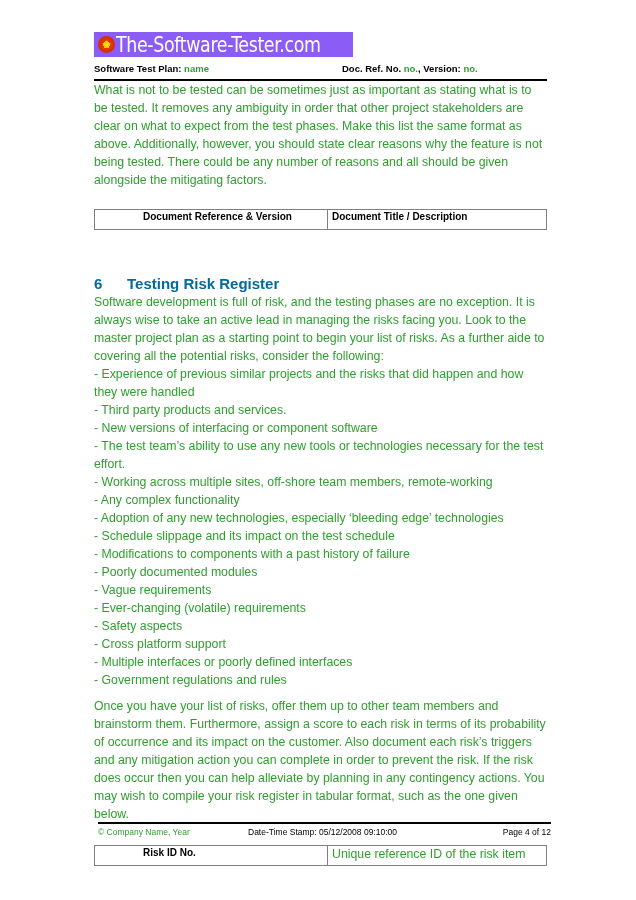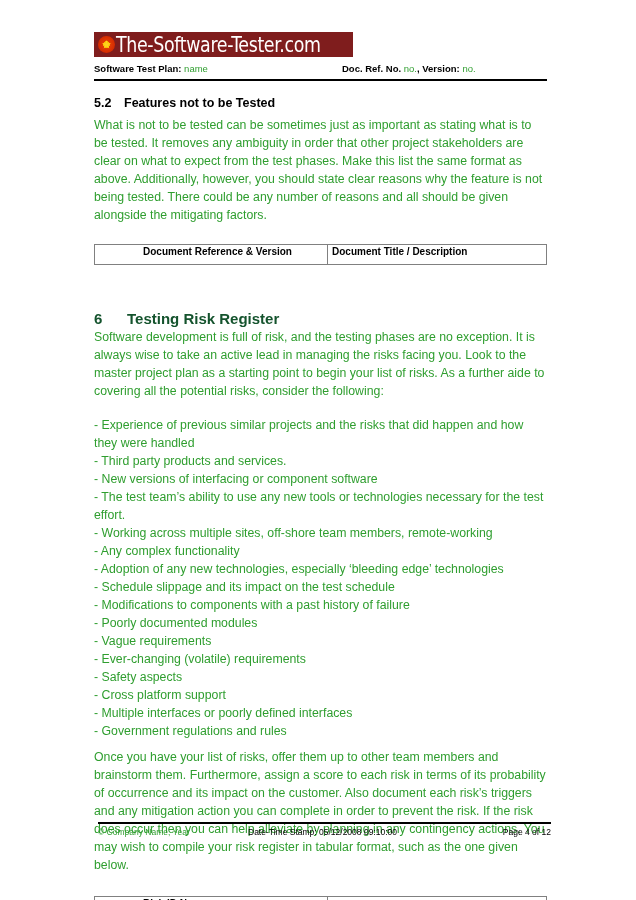--- a/index.html
+++ b/index.html
@@ -28,21 +28,21 @@
     left: 94px;
     top: 0;
     width: 453px;
   }
 
   
   .logo-banner {
     margin-top: 32px;
     display: inline-flex;
     align-items: center;
-    background: #7f1d1d;
+    background: #8b5cf6;
     height: 25px;
     padding: 0 3px 0 4px;
     box-sizing: border-box;
   }
   .logo-mark {
     width: 17px;
     height: 17px;
     border-radius: 50%;
     background: radial-gradient(circle at 50% 50%, #F7C600 0%, #F7C600 26%, #E23C06 30%, #D42B00 70%, #B81F00 100%);
     position: relative;
@@ -86,60 +86,60 @@
     left: 0;
     top: 0;
     white-space: nowrap;
   }
   .doc-header .hdr-right {
     position: absolute;
     left: 248px;
     top: 0;
     white-space: nowrap;
   }
-  .hdr-var { color: #2F9E2F; font-weight: normal; margin-top: 26px; }
+  .hdr-var { color: #2F9E2F; font-weight: bold; margin-top: 26px; }
   .header-rule {
     border-top: 2.2px solid #000000;
     margin-top: 1px;
   }
 
   
   h2.section-heading {
     font-size: 12.5px;
     font-weight: bold;
     color: #000000;
     margin: 14px 0 5px 0;
     line-height: 16px;
   }
   h2.section-heading .num {
     display: inline-block;
     width: 30px;
   }
   h1.section-heading-major {
     font-size: 15px;
     font-weight: bold;
-    color: #14532d;
+    color: #0369a1;
     margin: 44px 0 0 0;
     line-height: 19px;
   }
   h1.section-heading-major .num {
     display: inline-block;
     width: 33px;
   }
 
   
   .body-text {
     color: #2F9E2F;
     font-size: 12.3px;
     line-height: 18px;
     margin: 0;
     white-space: pre-line;
   }
   .para-gap-top { }
-  .para-gap-list { margin-top: 16px; }
+  .para-gap-list { }
   .para-gap-after-list { margin-top: 8px; }
 
   
   table.doc-table {
     border-collapse: collapse;
     width: 453px;
     margin-top: 20px;
     table-layout: fixed;
   }
   table.doc-table td {
@@ -214,21 +214,20 @@
     </div>
 
     
     <div class="doc-header">
       <span class="hdr-left"><span>Software Test Plan:</span> <span class="hdr-var">name</span></span>
       <span class="hdr-right"><span>Doc. Ref. No.</span> <span class="hdr-var">no.</span><span>, Version:</span> <span class="hdr-var">no.</span></span>
     </div>
     <div class="header-rule"></div>
 
     
-    <h2 class="section-heading"><span class="num">5.2</span><span>Features not to be Tested</span></h2>
 
     <p class="body-text">What is not to be tested can be sometimes just as important as stating what is to be tested.  It removes any ambiguity in order that other project stakeholders are clear on what to expect from the test phases.  Make this list the same format as above.  Additionally, however, you should state clear reasons why the feature is not being tested.  There could be any number of reasons and all should be given alongside the mitigating factors.</p>
 
     
     <table class="doc-table">
       <tbody>
         <tr>
           <td class="col1 th-cell">Document Reference &amp; Version</td>
           <td class="th-cell">Document Title / Description</td>
         </tr>

